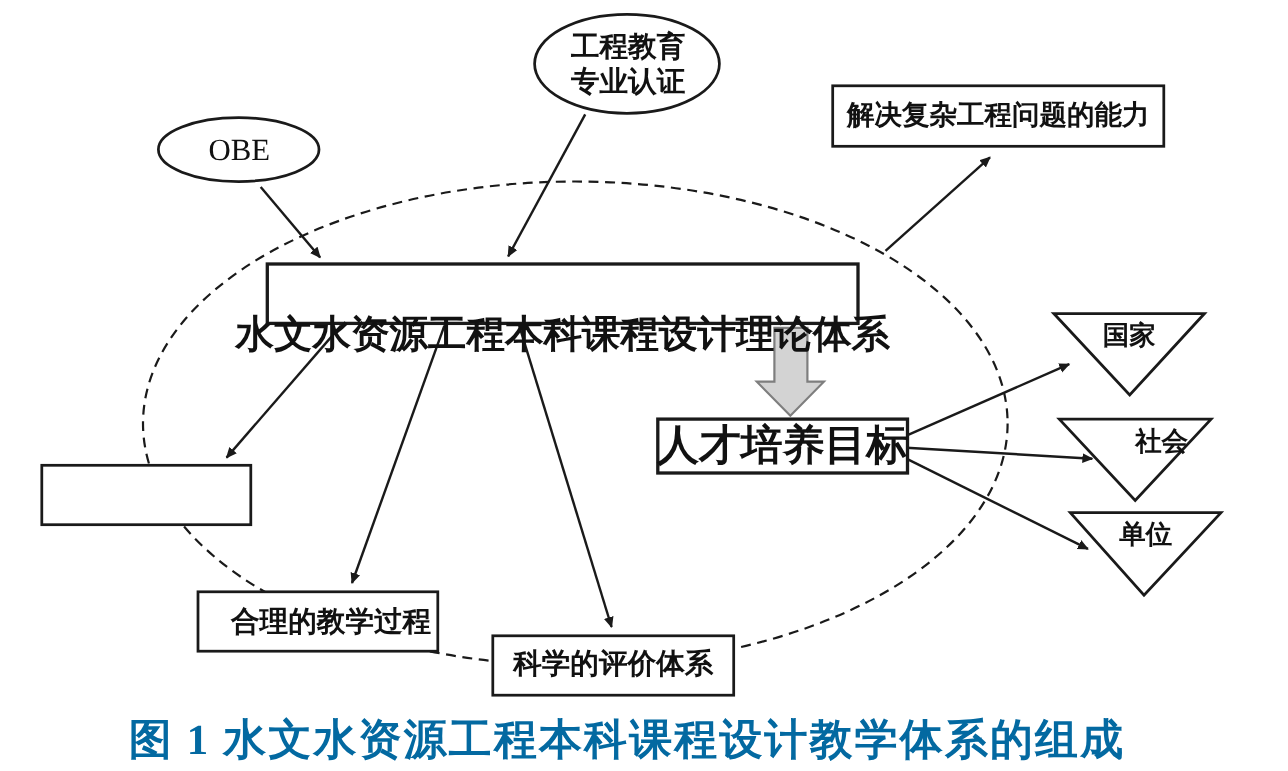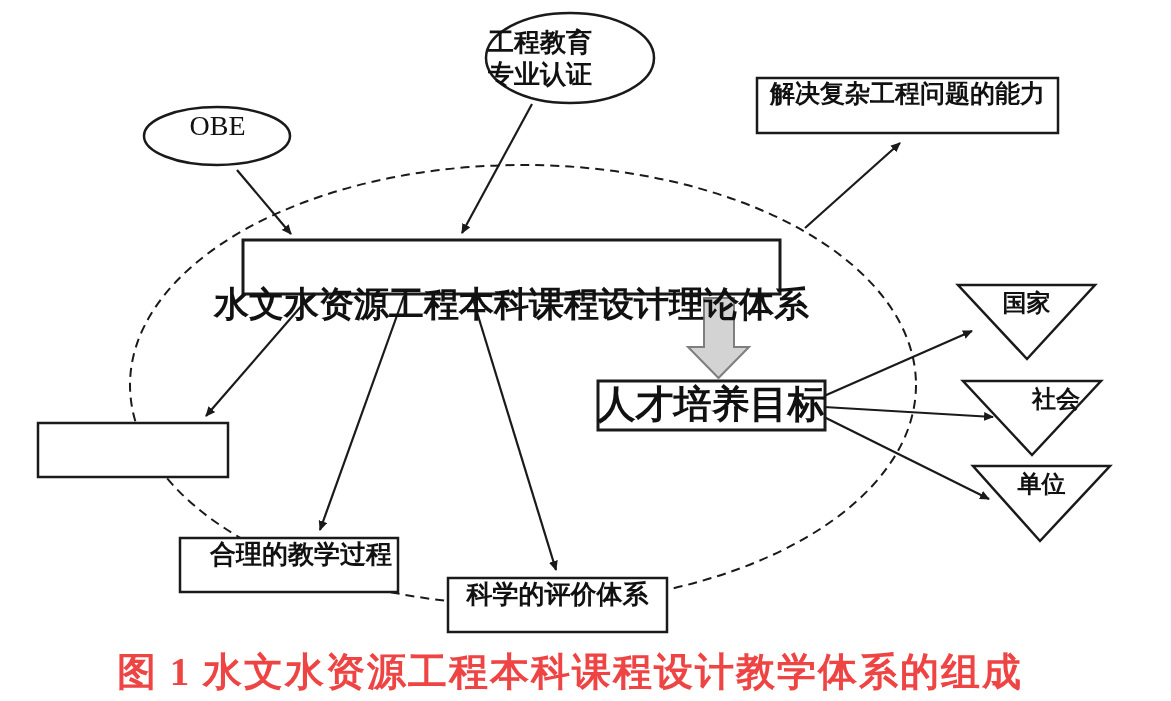--- a/index.html
+++ b/index.html
@@ -19,21 +19,21 @@
   }
   #diagram-svg {
     position: absolute;
     left: 0; top: 0;
     width: 1171px;
     height: 701px;
   }
   .label {
     position: absolute;
     display: flex;
-    align-items: flex-start;
+    align-items: center;
     justify-content: center;
     text-align: center;
     color: #111111;
     font-weight: 700;
     line-height: 1.25;
     white-space: nowrap;
   }
   .label.serif {
     font-family: "Liberation Serif", serif;
     font-weight: 400;
@@ -41,21 +41,21 @@
   .cert-label { flex-direction: column; }
   .caption {
     position: absolute;
     left: 0;
     top: 645px;
     width: 1140px;
     text-align: center;
     font-family: "Liberation Serif", serif;
     font-size: 39px;
     font-weight: 600;
-    color: #ef4444;
+    color: #0369a1;
     letter-spacing: 2px;
   }
 </style>
 </head>
 <body>
 
 <div id="stage">
 
   <svg id="diagram-svg" viewBox="0 0 1171 701" xmlns="http://www.w3.org/2000/svg">
     <defs>

